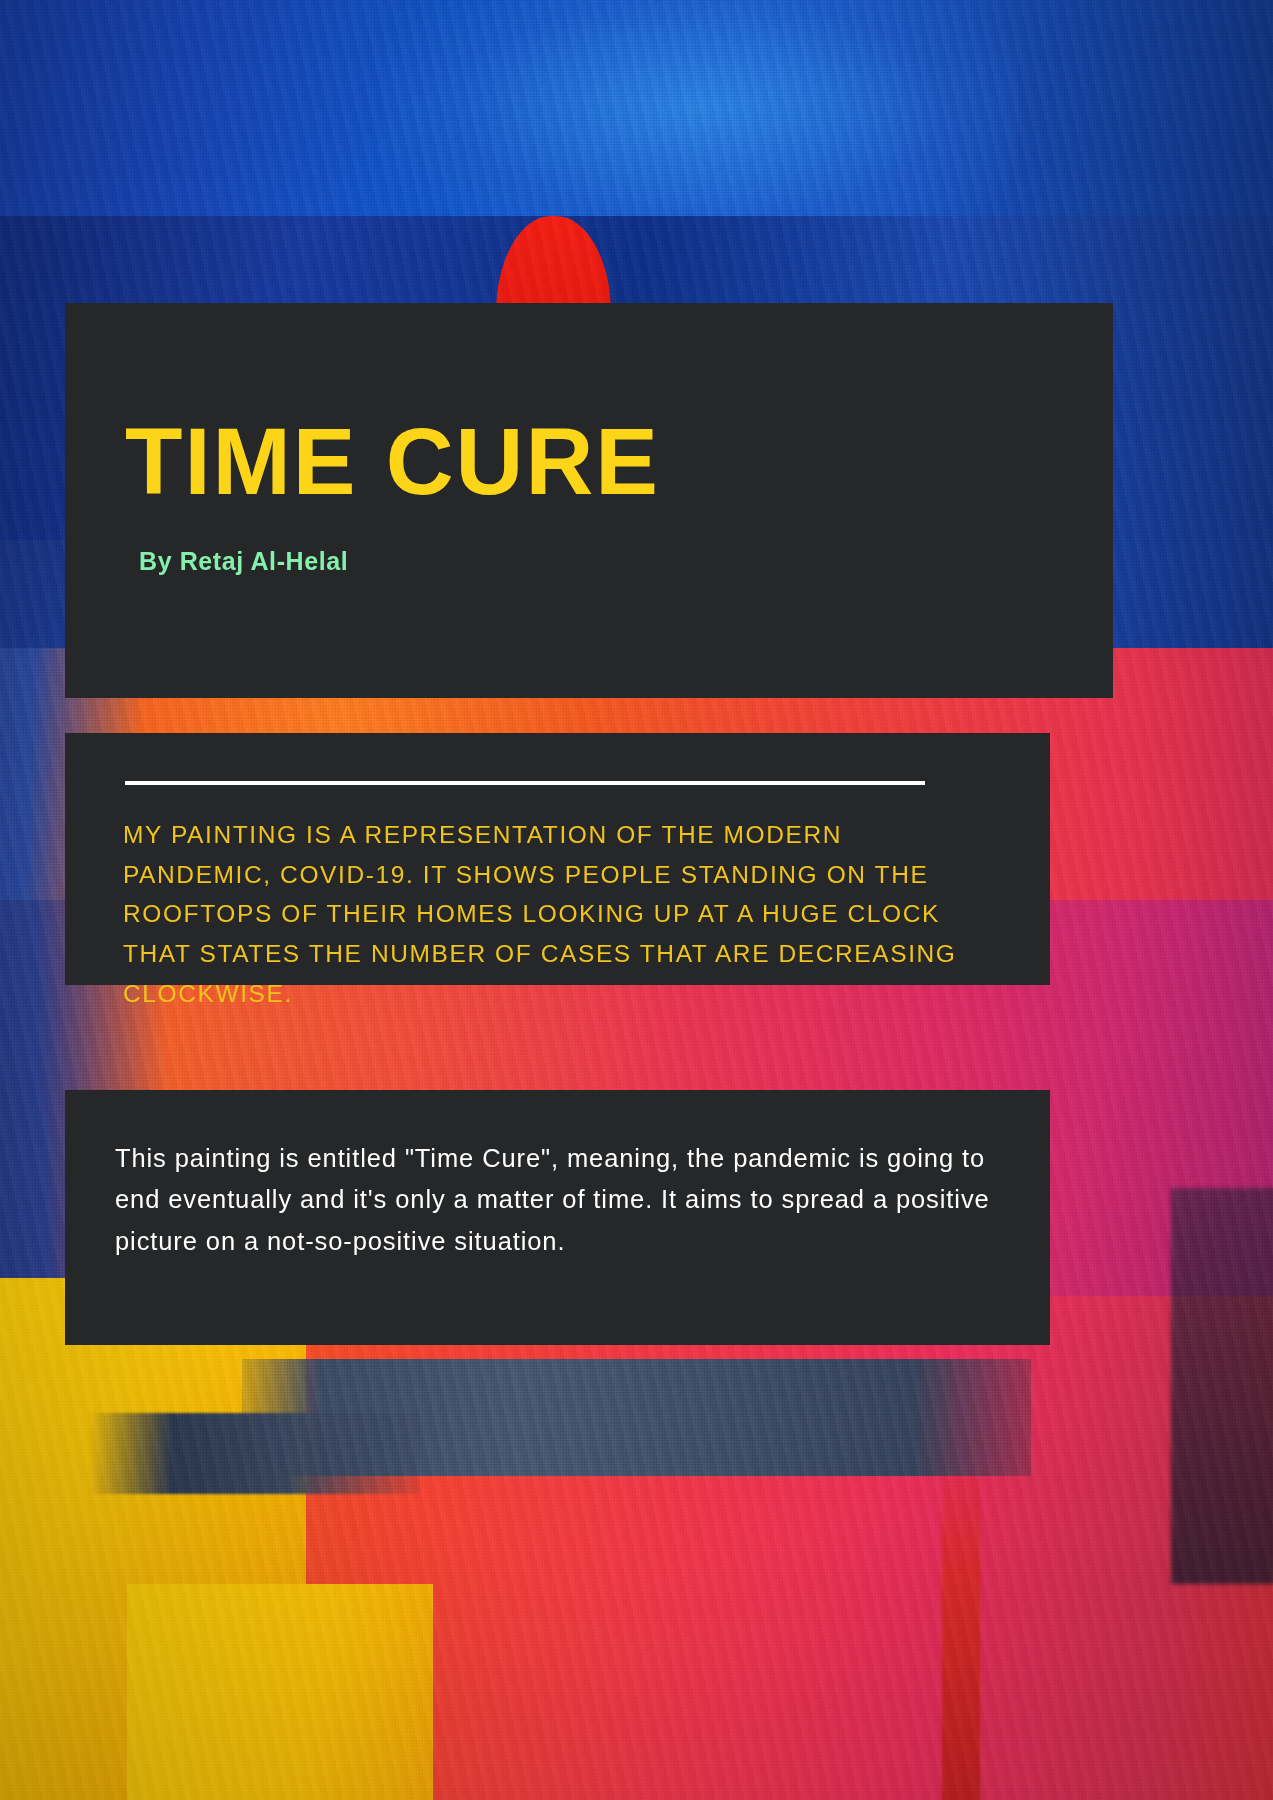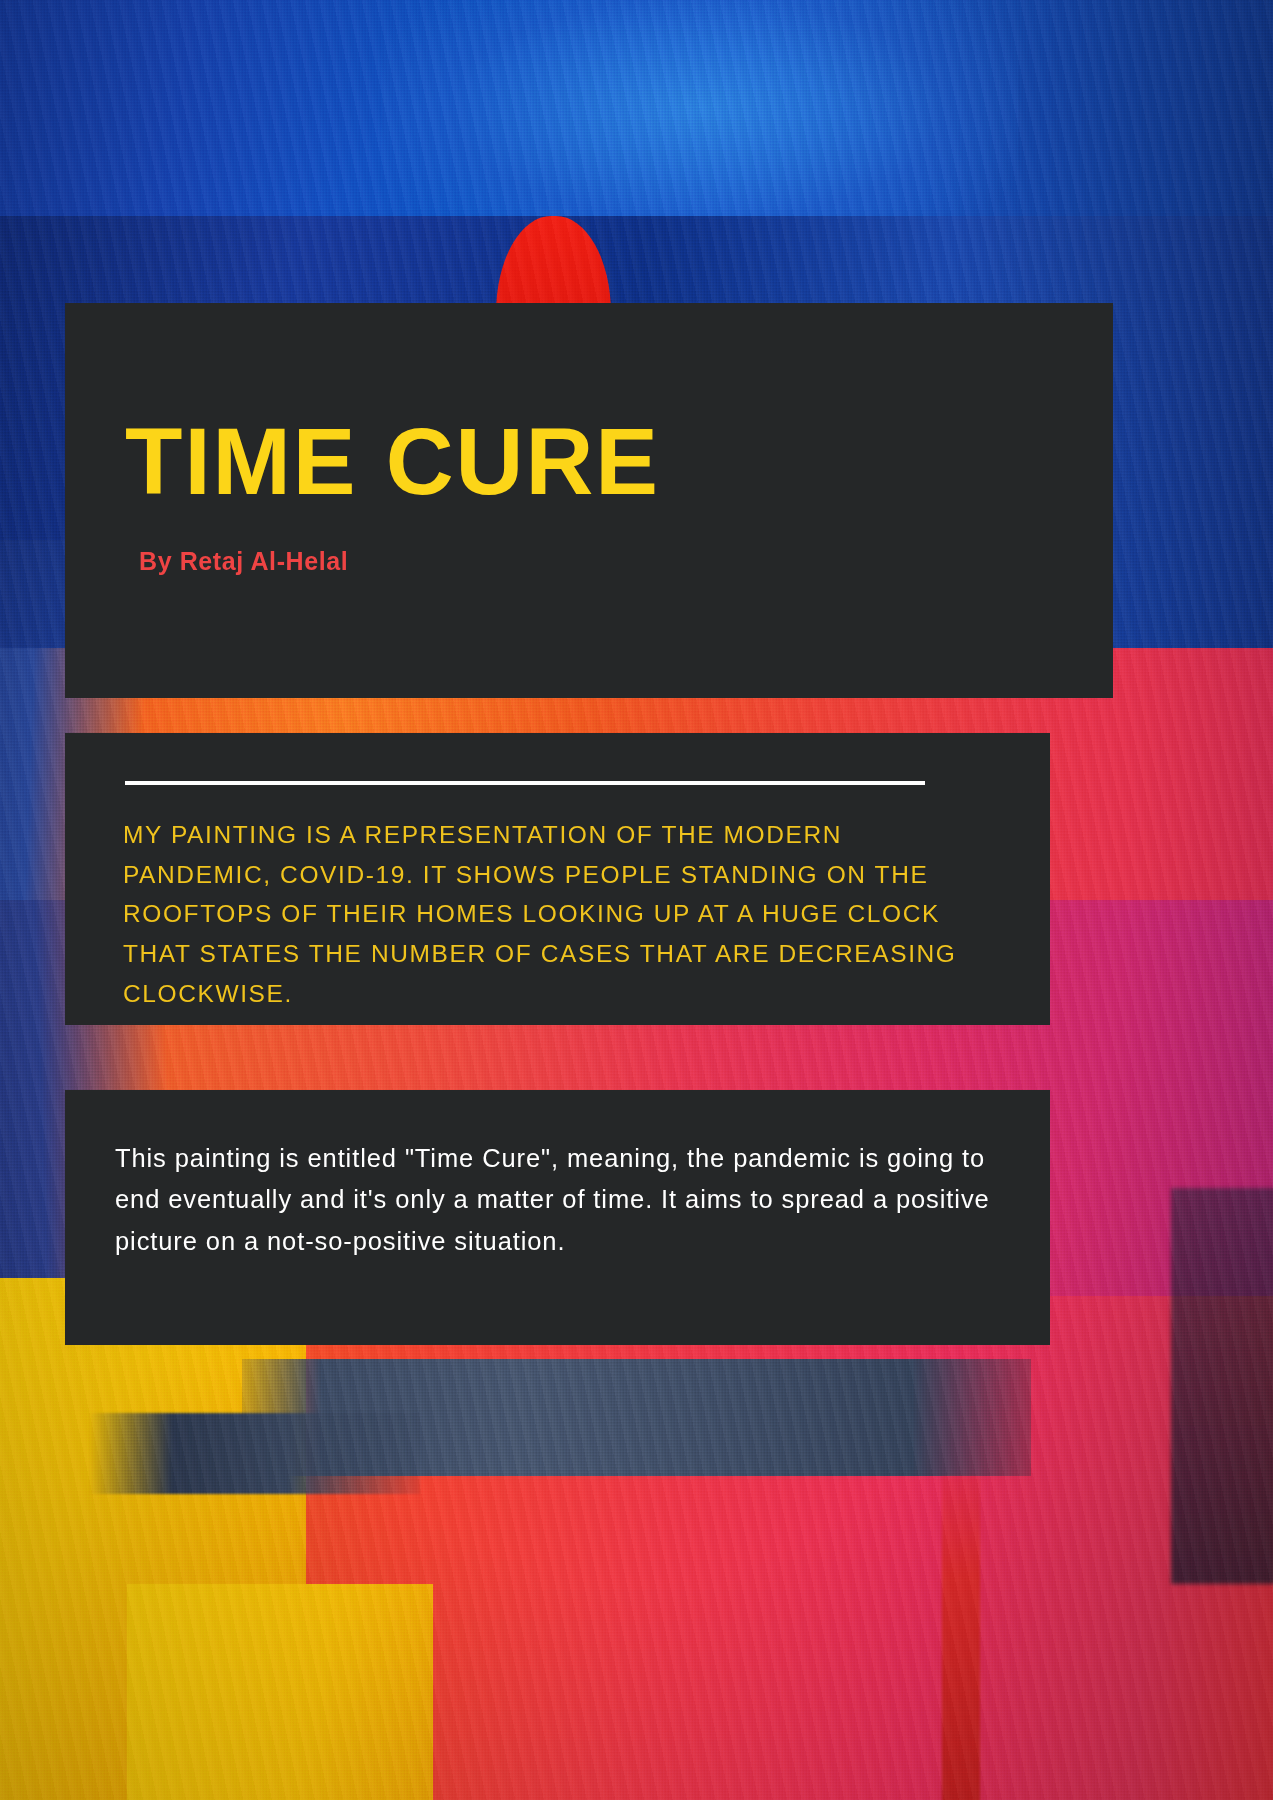--- a/index.html
+++ b/index.html
@@ -190,31 +190,31 @@
   .doc-title {
     margin: 0;
     color: #fcd518;
     font-size: 94px;
     line-height: 1.0;
     font-weight: bold;
     letter-spacing: 2px;
   }
   .doc-author {
     margin: 38px 0 0 14px;
-    color: #ef4444;
+    color: #86efac;
     font-size: 25px;
     font-weight: bold;
     letter-spacing: 0.6px;
   }
 
   #desc-panel {
     left: 65px;
     top: 733px;
     width: 985px;
-    height: 292px;
+    height: 252px;
     padding: 48px 58px 0 58px;
   }
   .rule {
     width: 800px;
     height: 4px;
     background: #ffffff;
     margin: 0 0 30px 2px;
   }
   .desc-text {
     margin: 0;

